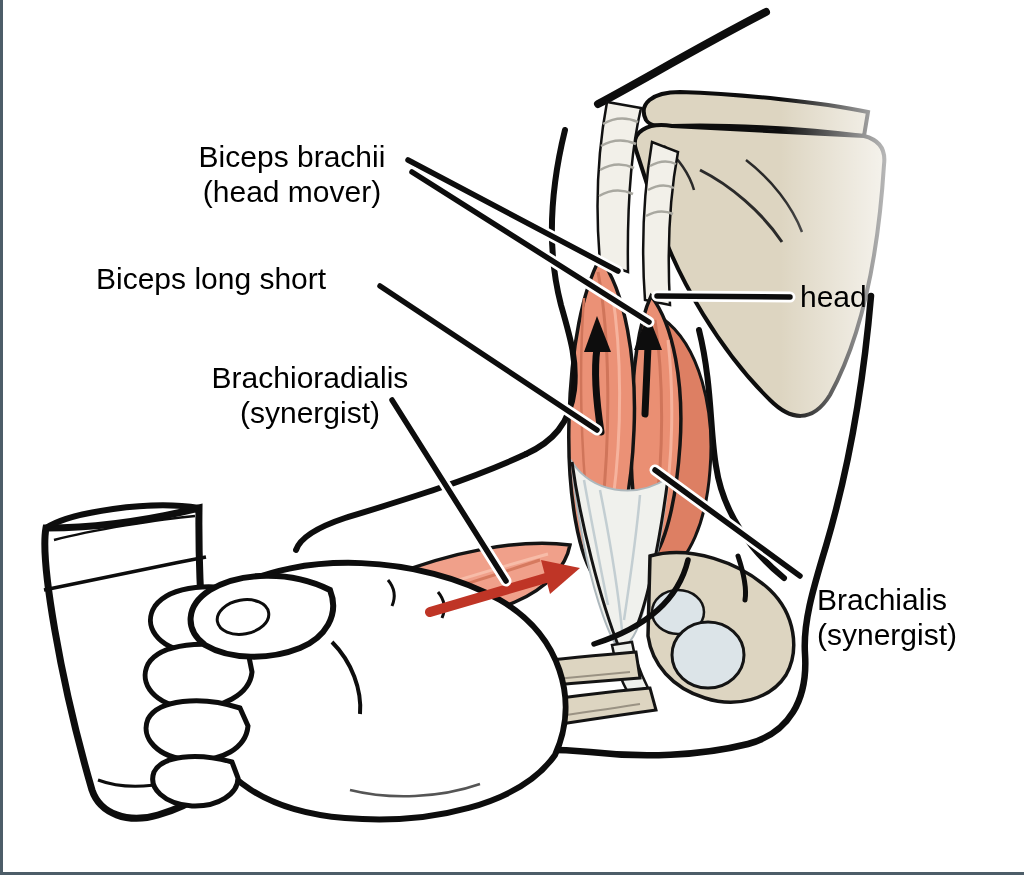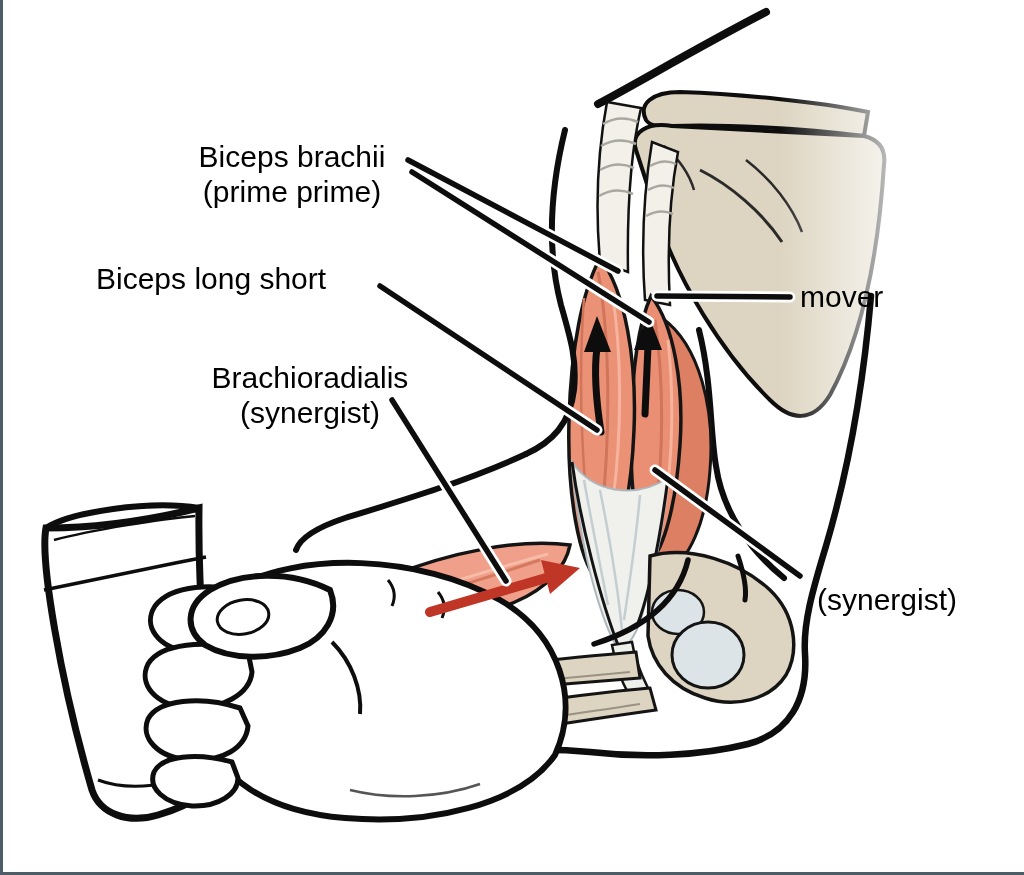--- a/index.html
+++ b/index.html
@@ -147,35 +147,36 @@
       </g>
       <g>
         <path d="M 800,576 L 655,470" stroke="#ffffff" stroke-width="11"></path>
         <path d="M 800,576 L 655,470" stroke="#0d0d0d" stroke-width="5.5"></path>
       </g>
     </g>
   </svg>
 
   <div class="lbl center" style="left:164px;top:139px;width:256px;">
     <span>Biceps brachii</span>
-    <span>(prime prime)</span>
+    <span>(head mover)</span>
   </div>
 
   <div class="lbl" style="left:96px;top:261px;">
     <span>Biceps long short</span>
   </div>
 
   <div class="lbl center" style="left:190px;top:360px;width:240px;">
     <span>Brachioradialis</span>
     <span>(synergist)</span>
   </div>
 
   <div class="lbl" style="left:800px;top:279px;">
-    <span>mover</span>
+    <span>head</span>
   </div>
 
   <div class="lbl" style="left:817px;top:582px;">
+    <span>Brachialis</span>
     <span>(synergist)</span>
   </div>
 
   <div class="edge-left"></div>
   <div class="edge-bottom"></div>
 </div>
 
 </body></html>

